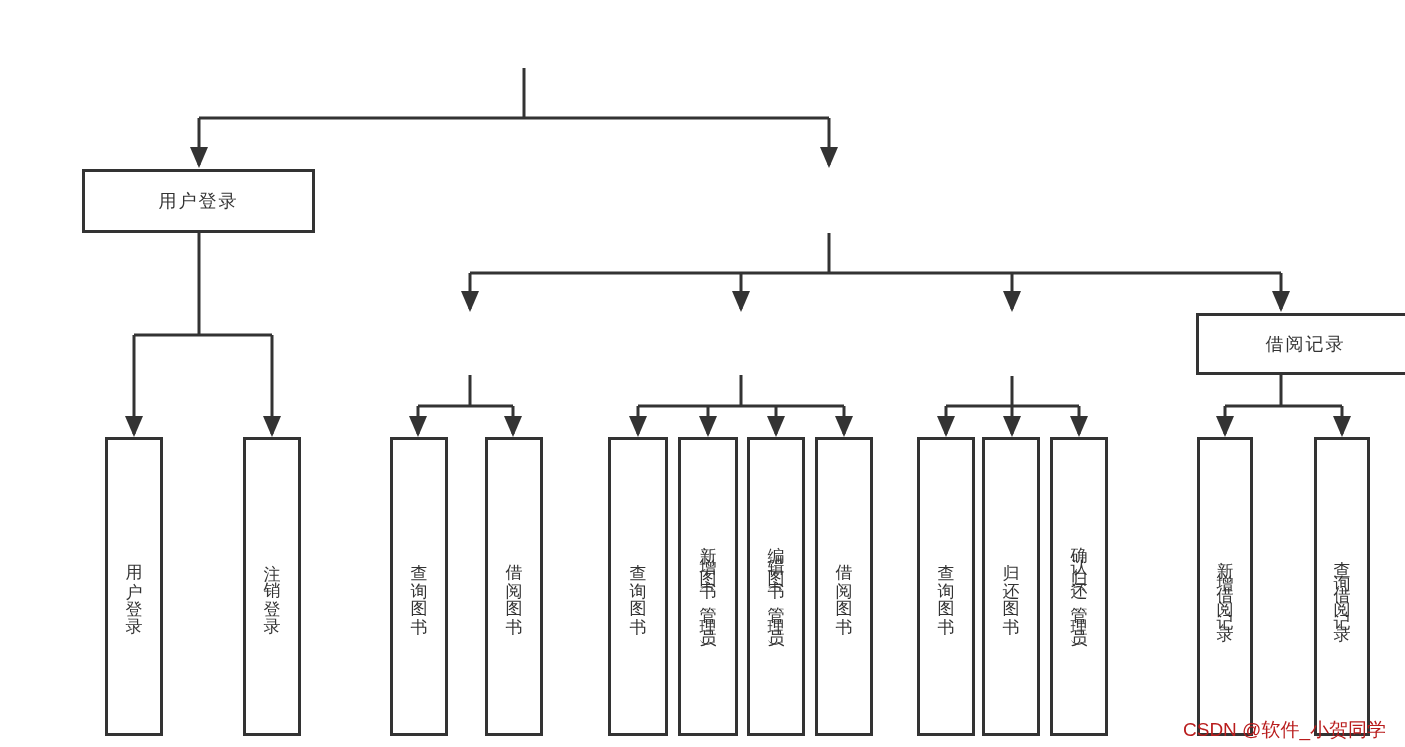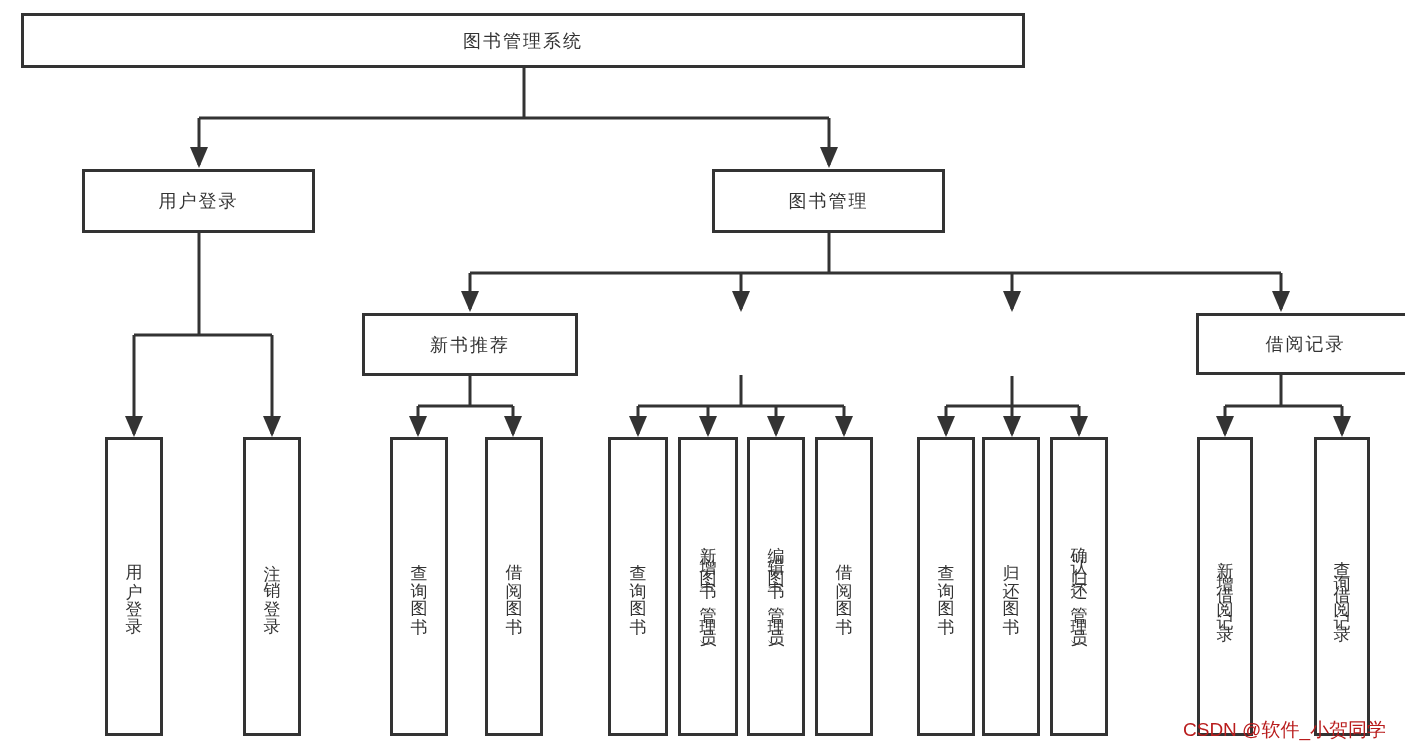--- a/index.html
+++ b/index.html
@@ -99,34 +99,25 @@
       <path d="M1079 406 L1079 434" marker-end="url(#arrow)"></path>
     </g>
     <g stroke="#333333" stroke-width="3" fill="none">
       <path d="M1281 375 L1281 406"></path>
       <path d="M1225 406 L1342 406"></path>
       <path d="M1225 406 L1225 434" marker-end="url(#arrow)"></path>
       <path d="M1342 406 L1342 434" marker-end="url(#arrow)"></path>
     </g>
   </svg>
 
-  <div class="box" style="left:21px;top:13px;width:1004px;height:55px">
-    <span class="hlabel">图书管理系统</span>
-  </div>
 
   <div class="box" style="left:82px;top:169px;width:233px;height:64px">
     <span class="hlabel">用户登录</span>
   </div>
-  <div class="box" style="left:712px;top:169px;width:233px;height:64px">
-    <span class="hlabel">图书管理</span>
-  </div>
 
-  <div class="box" style="left:362px;top:313px;width:216px;height:63px">
-    <span class="hlabel">新书推荐</span>
-  </div>
   <div class="box" style="left:1196px;top:313px;width:219px;height:62px">
     <span class="hlabel">借阅记录</span>
   </div>
 
   <div class="box" style="left:105px;top:437px;width:58px;height:299px">
     <span class="vlabel ls4">用户登录</span>
   </div>
   <div class="box" style="left:243px;top:437px;width:58px;height:299px">
     <span class="vlabel ls4">注销登录</span>
   </div>

